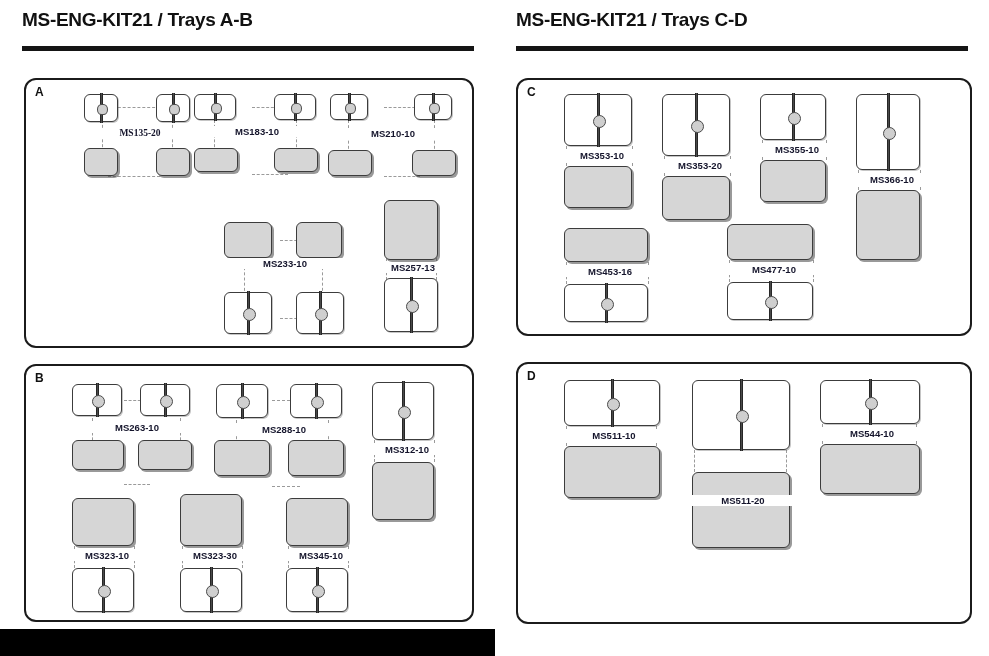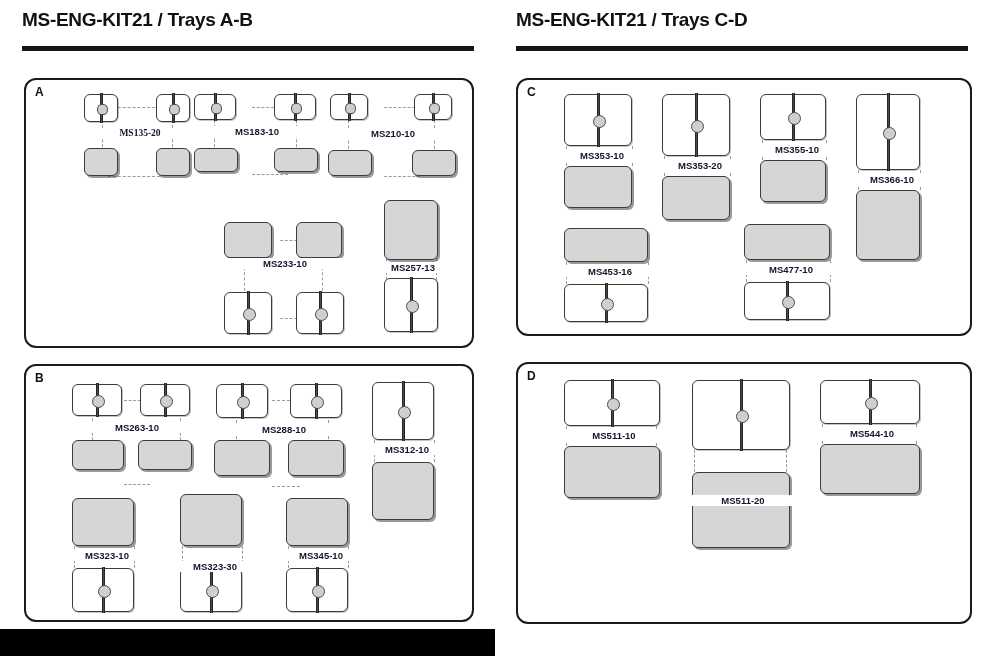--- a/index.html
+++ b/index.html
@@ -323,21 +323,21 @@
       <div class="conn v" style="left:4px;top:52px;height:22px;"></div>
       <div class="conn v" style="left:64px;top:52px;height:22px;"></div>
 
       <div class="cell blank" style="left:2px;top:0px;width:62px;height:52px;"></div>
       <div class="cell part" style="left:2px;top:74px;width:62px;height:44px;">
         <div class="valve">
             <div class="shaft"></div>
             <div class="bulb"></div>
           </div>
       </div>
-      <div class="grp-label" style="left:-2px;top:56px;width:74px;margin-top:11px;">MS323-30</div>
+      <div class="grp-label" style="left:-2px;top:56px;width:74px;">MS323-30</div>
     </div>
 
     <div class="group" style="left:258px;top:132px;width:70px;height:112px;">
       <div class="conn v" style="left:4px;top:48px;height:22px;"></div>
       <div class="conn v" style="left:64px;top:48px;height:22px;"></div>
 
       <div class="cell blank" style="left:2px;top:0px;width:62px;height:48px;"></div>
       <div class="cell part" style="left:2px;top:70px;width:62px;height:44px;">
         <div class="valve">
             <div class="shaft"></div>
@@ -422,21 +422,21 @@
       <div class="cell blank" style="left:2px;top:0px;width:84px;height:34px;"></div>
       <div class="cell part" style="left:2px;top:56px;width:84px;height:38px;">
         <div class="valve">
             <div class="shaft"></div>
             <div class="bulb"></div>
           </div>
       </div>
       <div class="grp-label" style="left:0px;top:38px;width:92px;">MS453-16</div>
     </div>
 
-    <div class="group" style="left:224px;top:144px;width:94px;height:81px;">
+    <div class="group" style="left:207px;top:144px;width:94px;height:81px;">
       <div class="conn v" style="left:4px;top:36px;height:22px;"></div>
       <div class="conn v" style="left:88px;top:36px;height:22px;"></div>
 
       <div class="cell blank" style="left:2px;top:0px;width:86px;height:36px;"></div>
       <div class="cell part" style="left:2px;top:58px;width:86px;height:38px;">
         <div class="valve">
             <div class="shaft"></div>
             <div class="bulb"></div>
           </div>
       </div>

